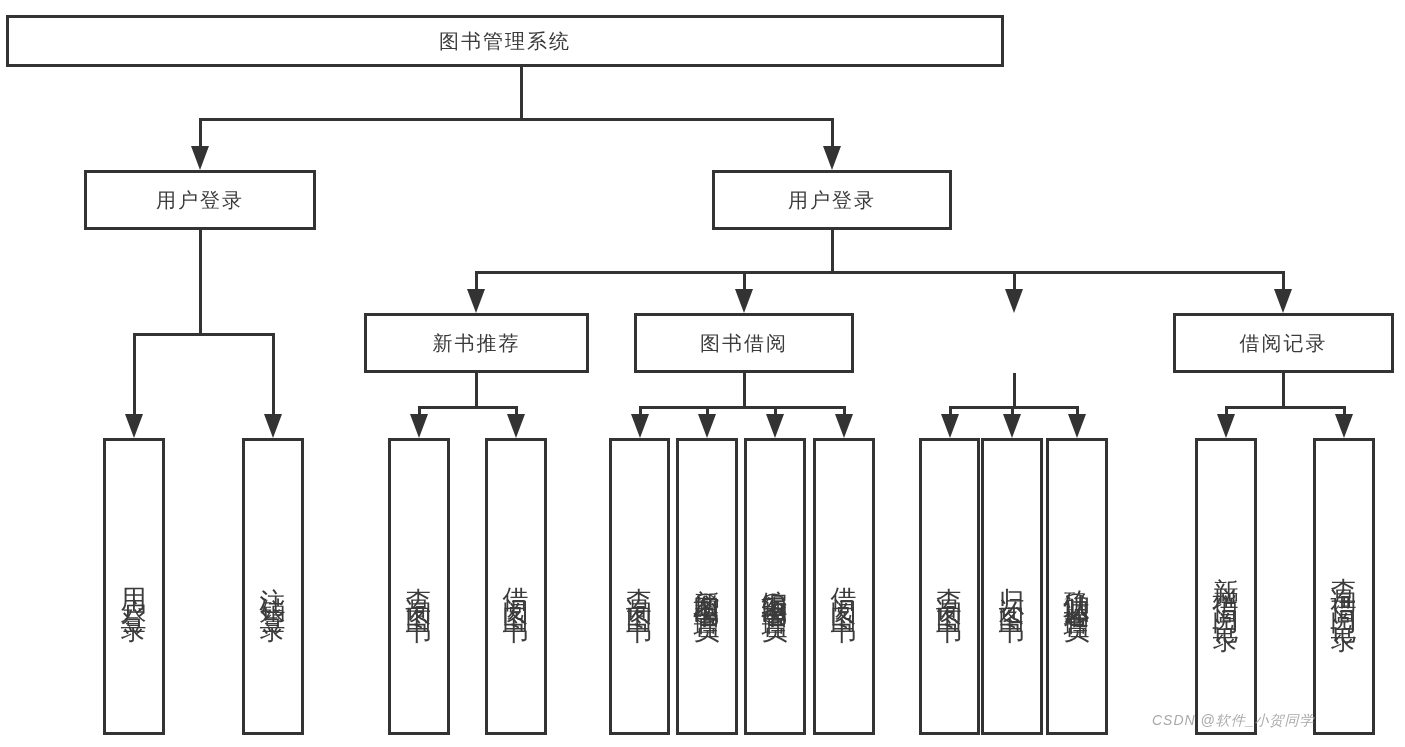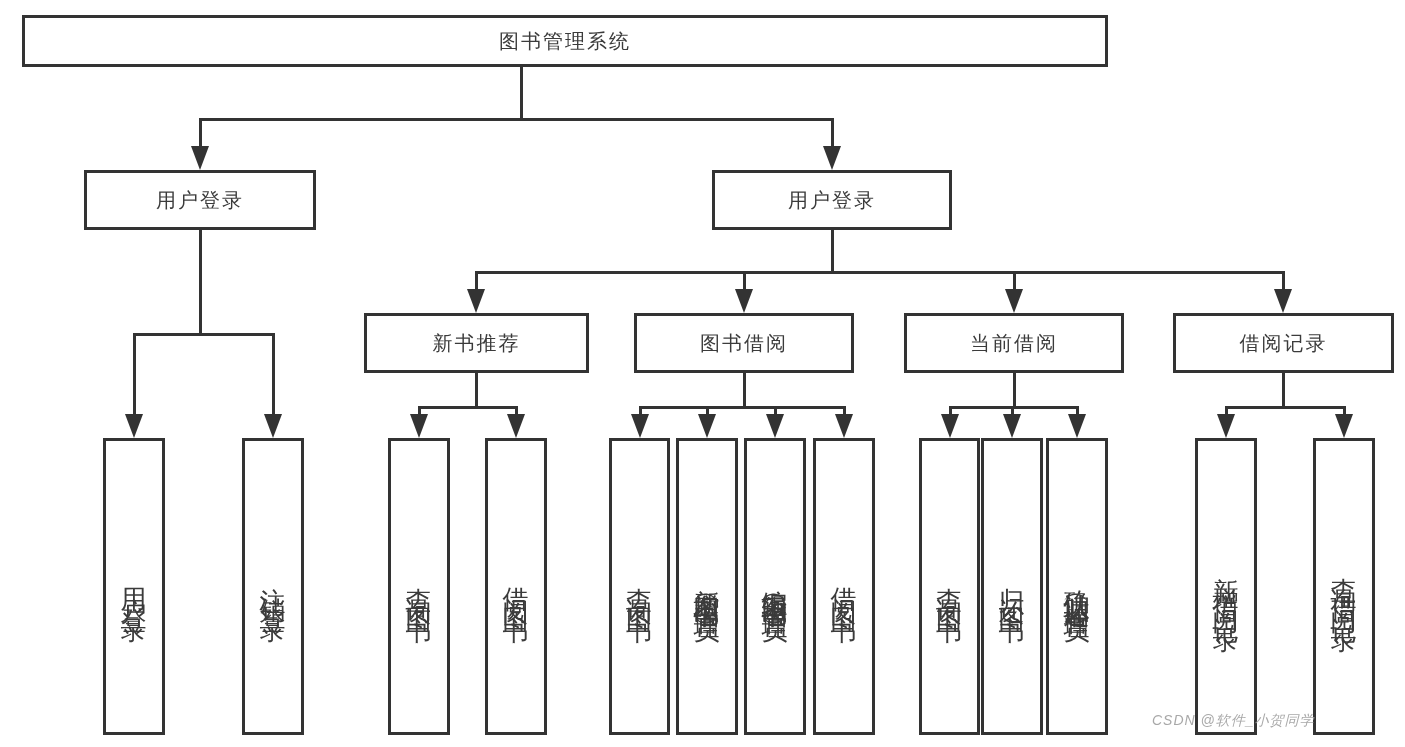--- a/index.html
+++ b/index.html
@@ -54,21 +54,21 @@
     white-space: nowrap;
     z-index: 5;
     font-style: italic;
   }
 </style>
 </head>
 <body>
 
 <div class="canvas">
 
-  <div class="node" style="left:22px; top:15px; width:1086px; height:52px;">
+  <div class="node" style="left:6px; top:15px; width:998px; height:52px;">
     <span class="lbl">图书管理系统</span>
   </div>
 
   <div class="vline" style="left:520px; top:67px; height:53px;"></div>
   <div class="hline" style="left:199px; top:118px; width:635px;"></div>
   <div class="vline" style="left:199px; top:118px; height:32px;"></div>
   <div class="arrow" style="left:191px; top:146px;"></div>
   <div class="vline" style="left:831px; top:118px; height:32px;"></div>
   <div class="arrow" style="left:823px; top:146px;"></div>
 
@@ -95,23 +95,20 @@
   <div class="vline" style="left:1013px; top:271px; height:20px;"></div>
   <div class="arrow" style="left:1005px; top:289px;"></div>
   <div class="vline" style="left:1282px; top:271px; height:20px;"></div>
   <div class="arrow" style="left:1274px; top:289px;"></div>
 
   <div class="node" style="left:634px; top:313px; width:220px; height:60px;">
     <span class="lbl">图书借阅</span>
   </div>
   <div class="node" style="left:364px; top:313px; width:225px; height:60px;">
     <span class="lbl">新书推荐</span>
-  </div>
-  <div class="node" style="left:904px; top:313px; width:220px; height:60px;">
-    <span class="lbl">当前借阅</span>
   </div>
   <div class="node" style="left:1173px; top:313px; width:221px; height:60px;">
     <span class="lbl">借阅记录</span>
   </div>
 
   <div class="vline" style="left:475px; top:373px; height:36px;"></div>
   <div class="hline" style="left:418px; top:406px; width:100px;"></div>
   <div class="vline" style="left:418px; top:406px; height:10px;"></div>
   <div class="arrow" style="left:410px; top:414px;"></div>
   <div class="vline" style="left:515px; top:406px; height:10px;"></div>

